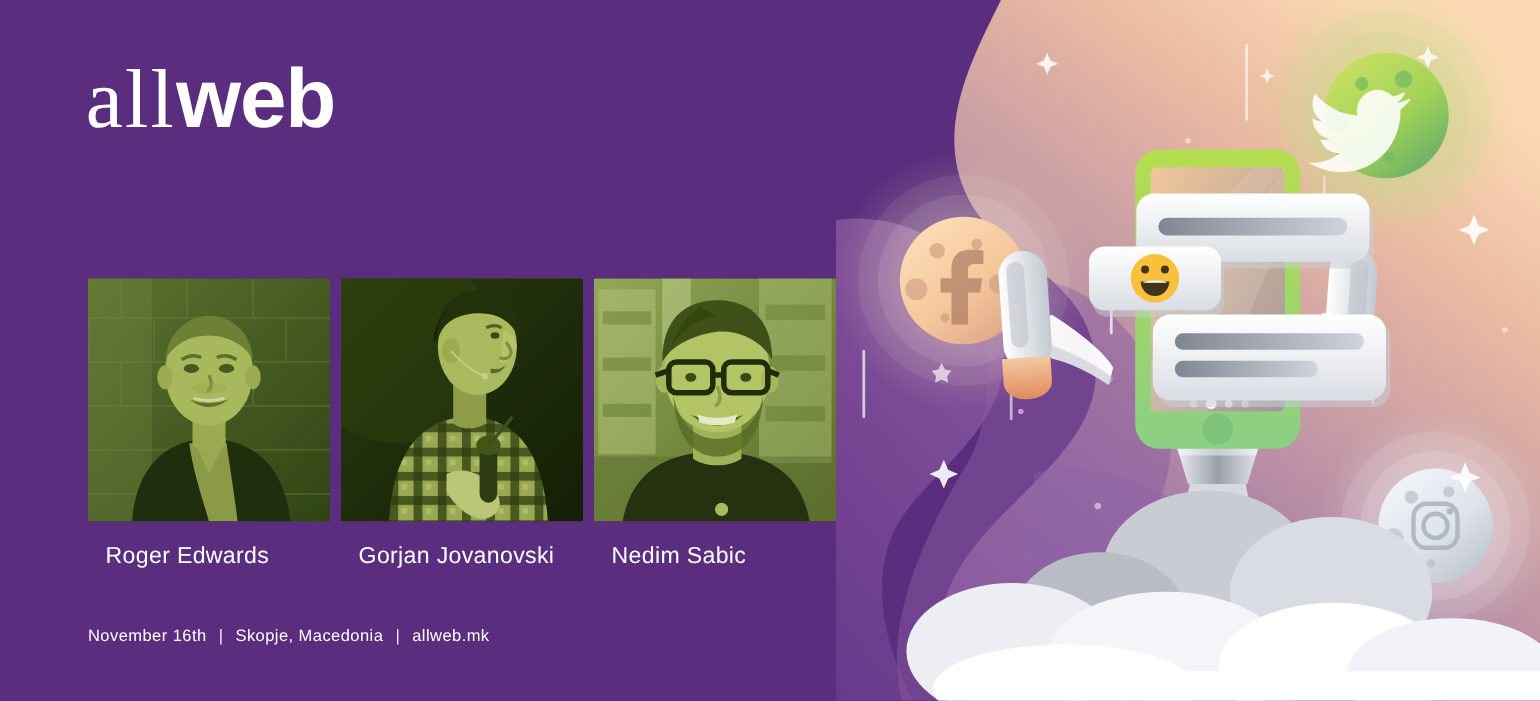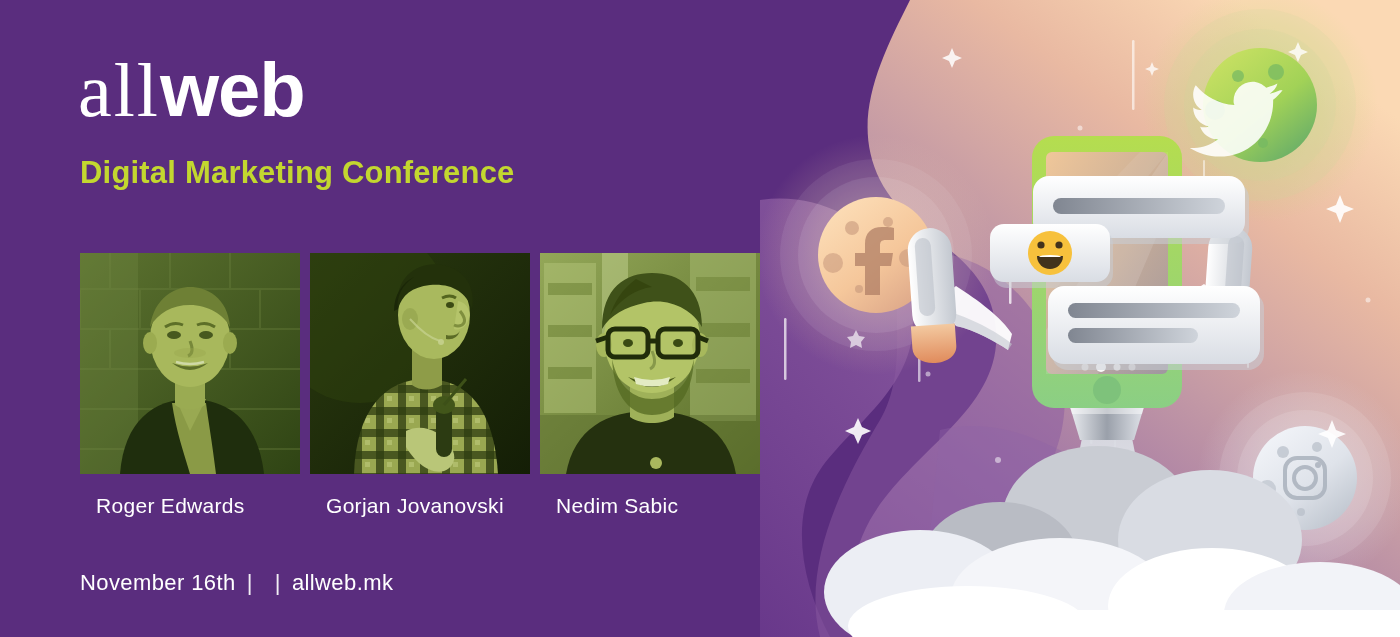--- a/index.html
+++ b/index.html
@@ -84,21 +84,21 @@
     font-weight: 400;
     letter-spacing: 0.3px;
     white-space: nowrap;
     margin-left: 16px;
   }
 
   .footer {
     position: absolute;
     left: 80px; top: 570px;
     color: #ffffff;
-    font-size: 22px;
+    font-size: 15px;
     font-weight: 400;
     letter-spacing: 0.4px;
     display: flex;
     align-items: center;
     white-space: nowrap;
   }
   .footer .sep {
     margin: 0 11px;
     opacity: 0.92;
   }
@@ -368,21 +368,20 @@
       </g>
     </svg>
   </div>
 
   <div class="content">
 
     <div class="logo">
       <span class="thin">all</span><span class="bold">web</span>
     </div>
 
-    <div class="subtitle">Digital Marketing Conference</div>
 
     <div class="speakers">
 
       <div class="speaker">
         <div class="photo">
           <svg viewBox="0 0 220 221" xmlns="http://www.w3.org/2000/svg">
             <defs>
               <linearGradient id="p1bg" x1="0%" y1="0%" x2="100%" y2="100%">
                 <stop offset="0%" stop-color="#5d7330"></stop>
                   <stop offset="100%" stop-color="#2f4414"></stop>
@@ -551,18 +550,19 @@
           </svg>
         </div>
         <div class="speaker-name">Nedim Sabic</div>
       </div>
 
     </div>
 
     <div class="footer">
       <span>November 16th</span>
       <span class="sep">|</span>
+      <span>Skopje, Macedonia</span>
       <span class="sep">|</span>
       <span>allweb.mk</span>
     </div>
 
   </div>
 </div>
 
 </body></html>

